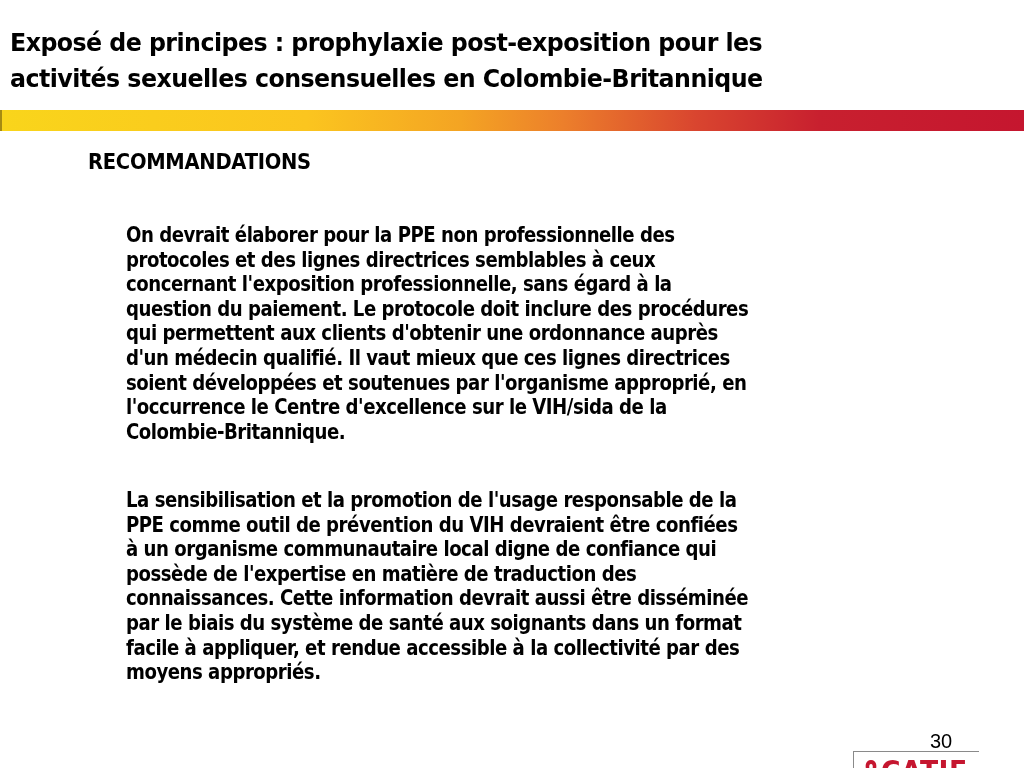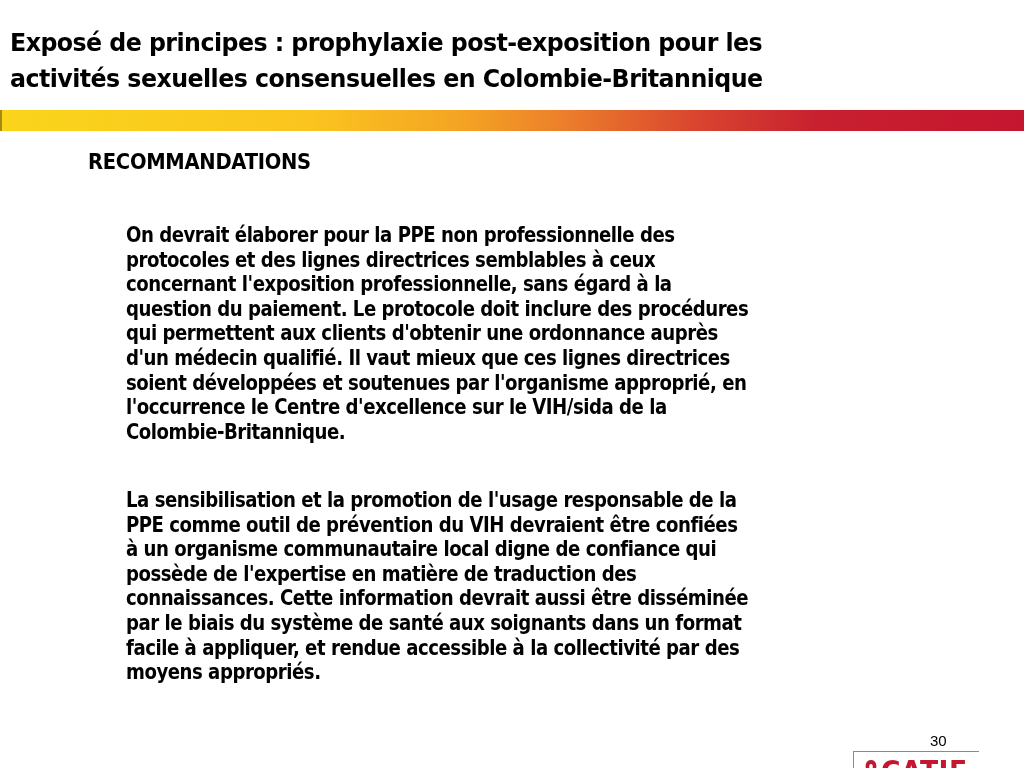--- a/index.html
+++ b/index.html
@@ -115,21 +115,21 @@
       width: 86px;
       height: 4px;
       background: linear-gradient(to right, #f9d51b 0%, #f4a423 35%, #dd4a2d 65%, #c5162f 100%);
       border-radius: 1px;
     }
     .page-number {
       position: absolute;
       left: 930px;
       top: 732px;
       font-family: "Liberation Sans", sans-serif;
-      font-size: 15px;
+      font-size: 20px;
       line-height: 18px;
       color: #000000;
     }
   </style>
 </head>
 <body>
 
 <h1 class="slide-title">
   <span style="display:block">Exposé de principes : prophylaxie post-exposition pour les</span>
   <span style="display:block">activités sexuelles consensuelles en Colombie-Britannique</span>

